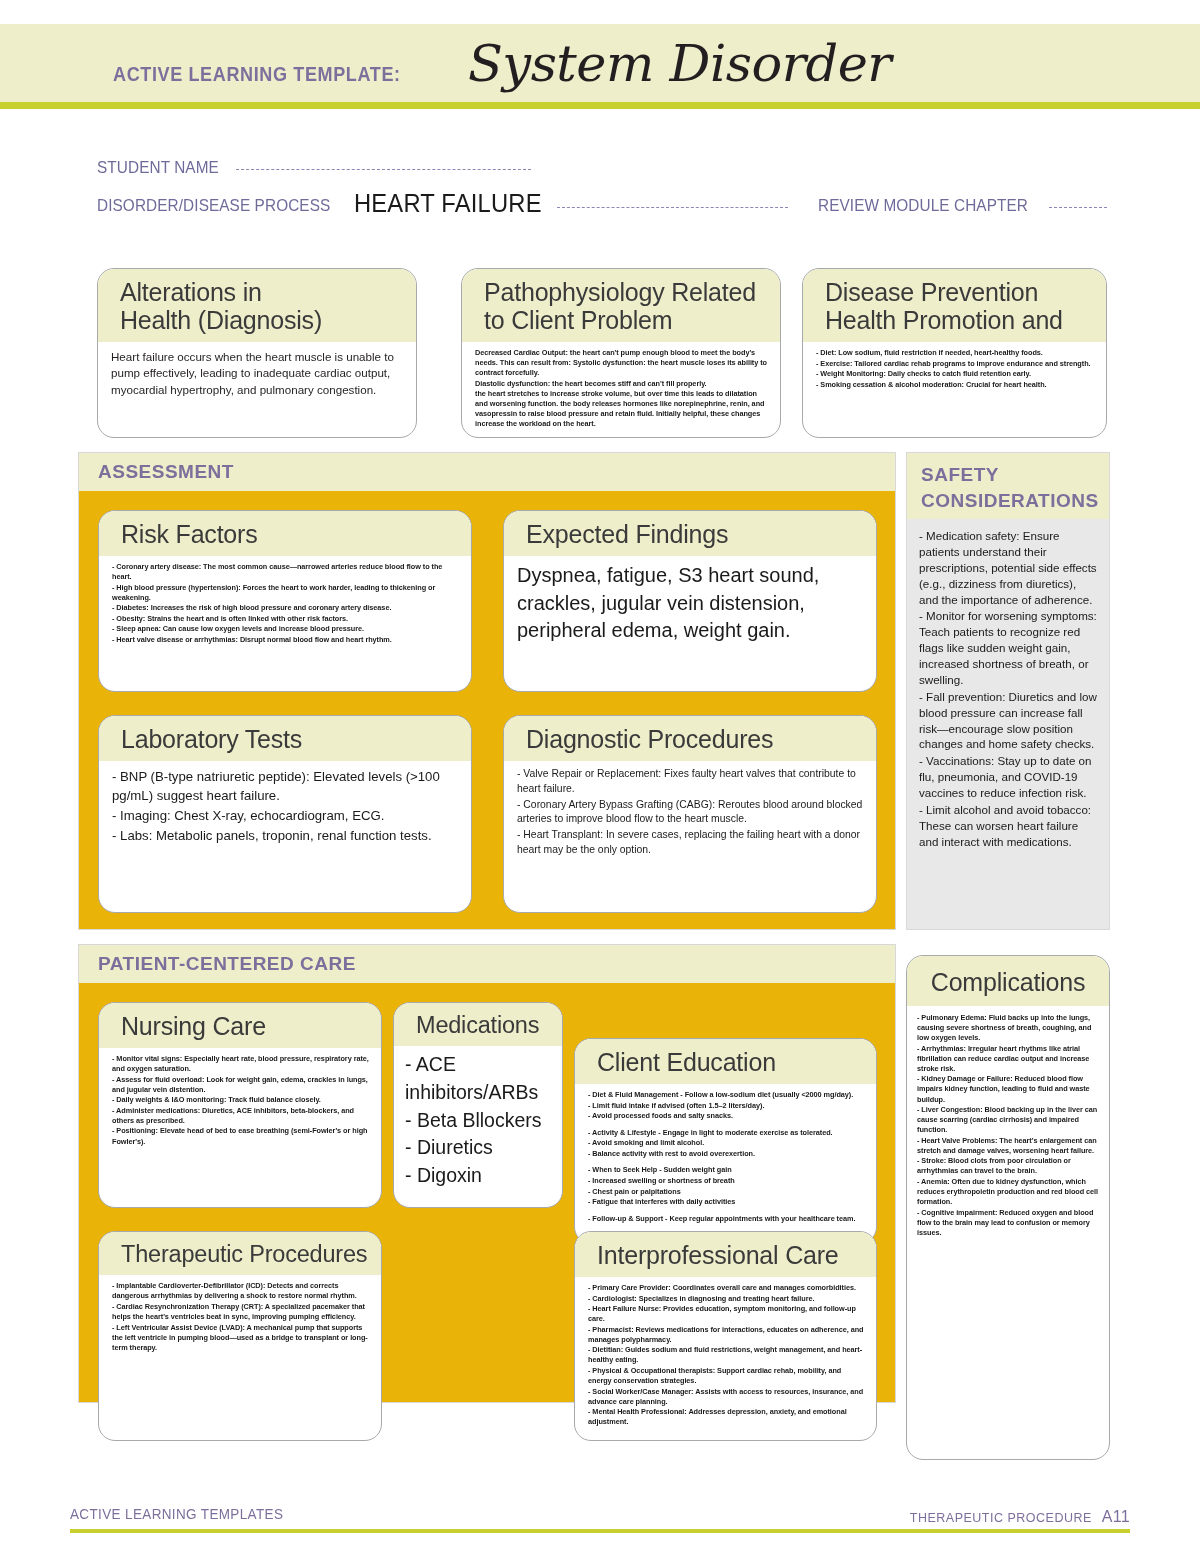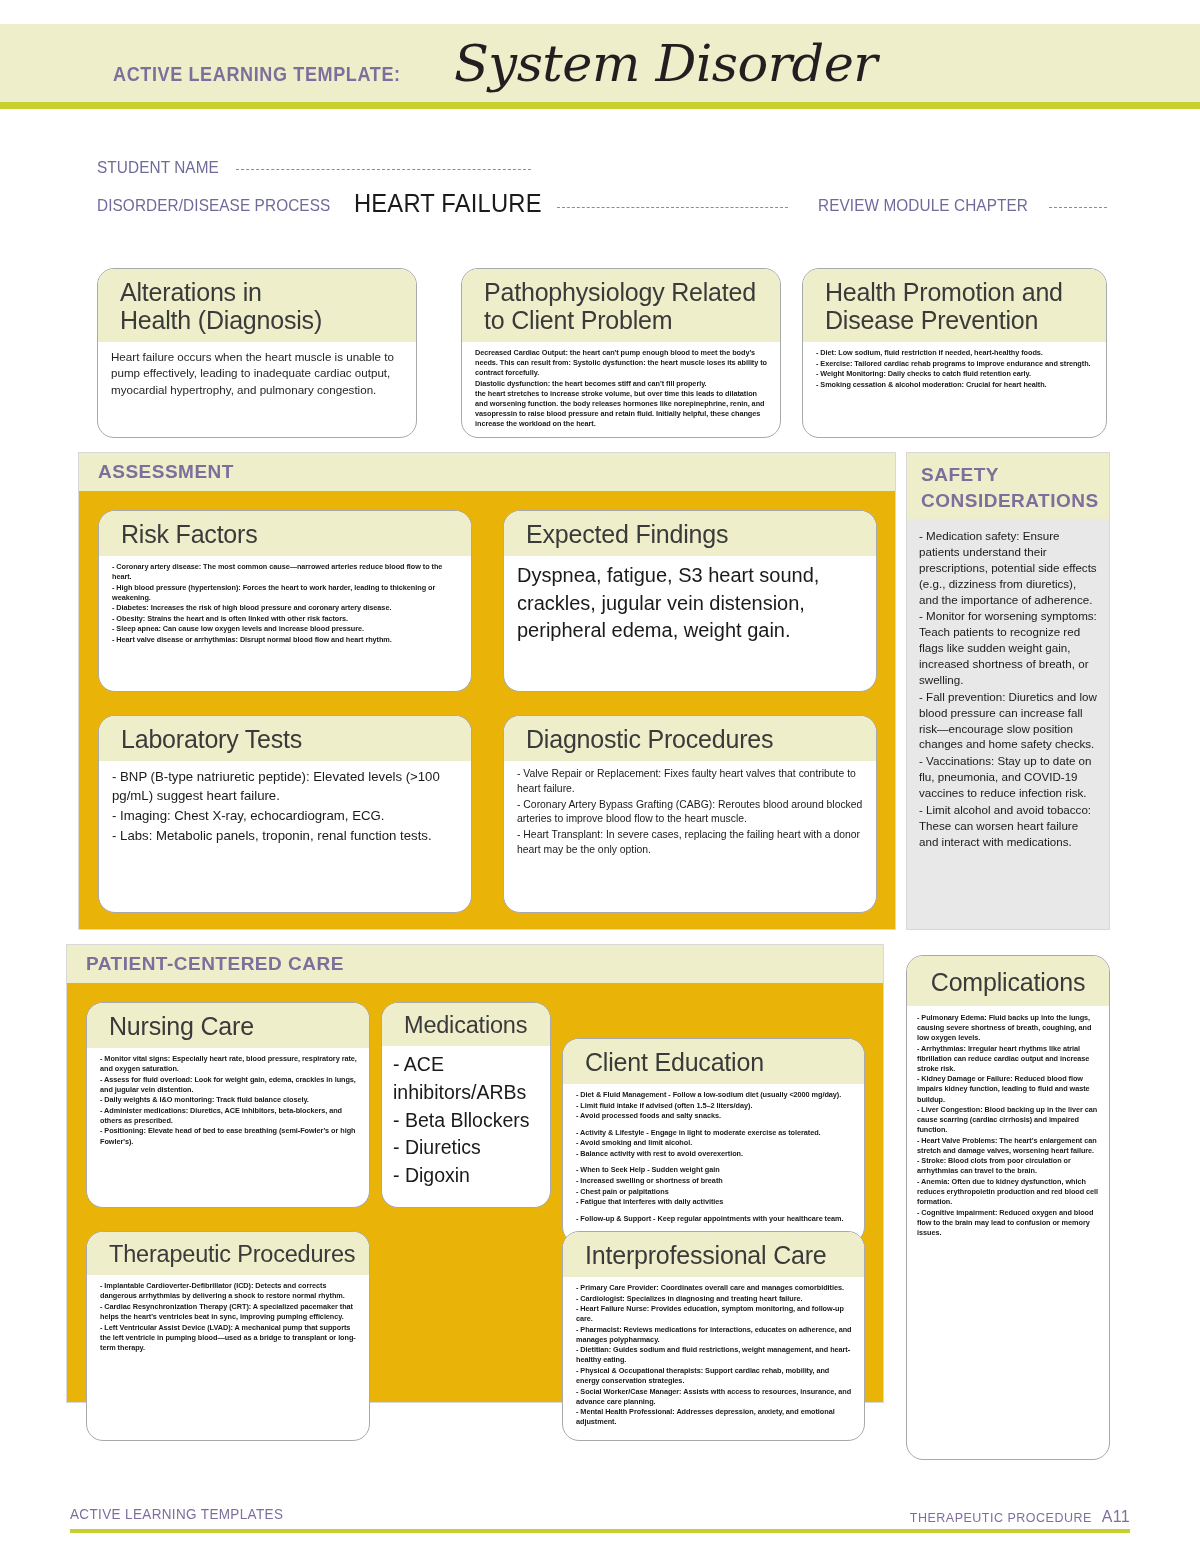--- a/index.html
+++ b/index.html
@@ -37,20 +37,21 @@
     transform-origin: left center;
     white-space: nowrap;
   }
   .alt-title {
     font-family: "DejaVu Serif", serif;
     font-style: italic;
     font-size: 51px;
     color: #231f20;
     letter-spacing: -0.5px;
     white-space: nowrap;
+    margin-left: 14px;
   }
 
   
   .form-lines { position: absolute; left: 97px; top: 158px; width: 1010px; }
   .form-row { display: flex; align-items: baseline; height: 30px; white-space: nowrap; }
   .form-label {
     font-size: 16.5px; color: #6e6a9a; letter-spacing: 0.1px;
     font-family: "Liberation Sans Narrow", "Liberation Sans", sans-serif;
     transform: scaleX(0.93); transform-origin: left center;
   }
@@ -151,21 +152,21 @@
   }
   #panel-safety .panel-head {
     height: 66px; align-items: flex-start; padding: 9px 0 0 14px;
     background: #eeeecb;
   }
   #panel-safety .panel-title { line-height: 1.35; }
   .safety-body { padding: 9px 11px 0 12px; }
   .safety-body .small { font-size: 11.6px; line-height: 1.37; }
 
   
-  #panel-pcc { left: 66px; top: 944px; width: 818px; height: 459px; }
+  #panel-pcc { left: 78px; top: 944px; width: 818px; height: 459px; }
 
   #card-nursing     { left: 19px;  top: 57px;  width: 284px; height: 206px; }
   #card-medications { left: 314px; top: 57px;  width: 170px; height: 206px; }
   #card-education   { left: 495px; top: 57px;  width: 303px; height: 206px; margin-top: 36px; }
   #card-therapeutic { left: 19px;  top: 286px; width: 284px; height: 210px; }
   #card-interprof   { left: 495px; top: 286px; width: 303px; height: 210px; }
 
   #card-medications .card-head { }
   #card-medications .card-body { padding: 5px 8px 0 11px; }
   .meds-list { font-size: 19.5px; line-height: 1.42; color: #1a1a1a; }
@@ -248,22 +249,22 @@
   </div>
   <div class="card-body tiny">
       <p>Decreased Cardiac Output: the heart can't pump enough blood to meet the body's needs. This can result from: Systolic dysfunction: the heart muscle loses its ability to contract forcefully.</p>
       <p>Diastolic dysfunction: the heart becomes stiff and can't fill properly.</p>
       <p>the heart stretches to increase stroke volume, but over time this leads to dilatation and worsening function. the body releases hormones like norepinephrine, renin, and vasopressin to raise blood pressure and retain fluid. Initially helpful, these changes increase the workload on the heart.</p>
     </div>
 </div>
 
 <div class="card" id="card-health">
   <div class="card-head">
+    <div class="card-title">Disease Prevention</div>
     <div class="card-title">Health Promotion and</div>
-    <div class="card-title">Disease Prevention</div>
   </div>
   <div class="card-body tiny">
       <p>- Diet: Low sodium, fluid restriction if needed, heart-healthy foods.</p>
       <p>- Exercise: Tailored cardiac rehab programs to improve endurance and strength.</p>
       <p>- Weight Monitoring: Daily checks to catch fluid retention early.</p>
       <p>- Smoking cessation &amp; alcohol moderation: Crucial for heart health.</p>
     </div>
 </div>
 
 <div class="panel" id="panel-assessment">

